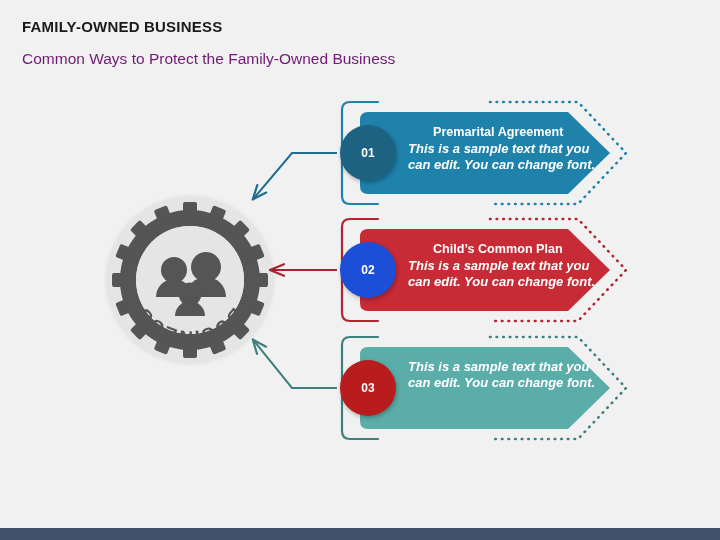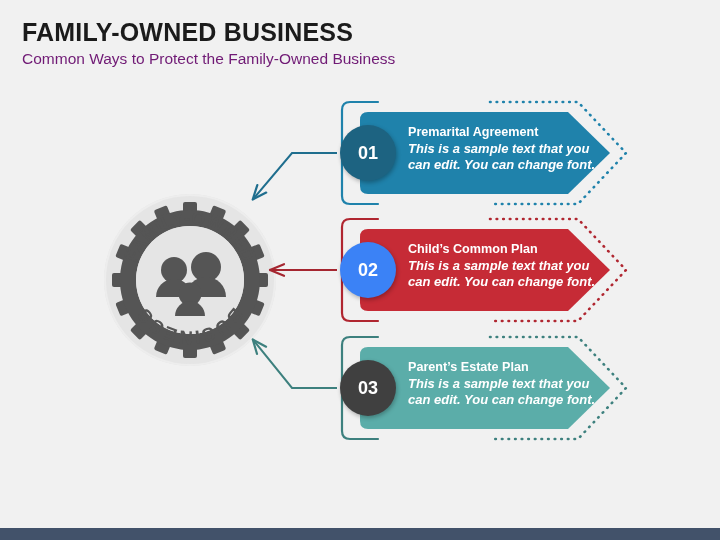--- a/index.html
+++ b/index.html
@@ -20,21 +20,21 @@
     width: 720px;
     height: 540px;
     background: #f1f1f1;
   }
 
   
   .title {
     position: absolute;
     left: 22px;
     top: 18px;
-    font-size: 25px;
+    font-size: 15px;
     font-weight: bold;
     color: #1b1b1b;
     letter-spacing: 0.2px;
     white-space: nowrap;
   }
   .subtitle {
     position: absolute;
     left: 22px;
     top: 50px;
     font-size: 15.5px;
@@ -97,41 +97,42 @@
     position: absolute;
     left: 0px;
     top: 27px;
     width: 56px;
     height: 56px;
     border-radius: 50%;
     display: flex;
     align-items: center;
     justify-content: center;
     color: #ffffff;
-    font-size: 18px;
+    font-size: 12px;
     font-weight: bold;
     box-shadow: 1px 2px 4px rgba(0,0,0,0.28);
     z-index: 4;
   }
 
   .row-text {
     position: absolute;
     left: 68px;
     top: 26px;
     width: 205px;
     z-index: 3;
     pointer-events: none;
   }
   .row-heading {
     font-size: 12.6px;
     font-weight: bold;
     color: #ffffff;
     line-height: 16px;
     margin-bottom: 1px;
     white-space: nowrap;
+    margin-left: 25px;
   }
   .row-body {
     font-size: 13px;
     font-style: italic;
     font-weight: bold;
     color: #ffffff;
     line-height: 15.5px;
   }
 
   
@@ -219,40 +220,39 @@
       <div class="row-body">This is a sample text that you can edit. You can change font.</div>
     </div>
   </div>
 
   <div class="row row-2">
     <svg class="banner" width="290" height="110" viewBox="0 0 290 110">
       <path d="M 38 4 L 10 4 Q 2 4 2 12 L 2 98 Q 2 106 10 106 L 38 106" fill="none" stroke="#b02630" stroke-width="2.2" stroke-linecap="round"></path>
       <path d="M 150 4 L 238 4 L 286 55 L 238 106 L 150 106" fill="none" stroke="#b02630" stroke-width="2.6" stroke-linecap="round" stroke-dasharray="0.6 6"></path>
       <path d="M 28 14 L 228 14 L 270 55 L 228 96 L 28 96 Q 20 96 20 88 L 20 22 Q 20 14 28 14 Z" fill="#c62b36"></path>
     </svg>
-    <div class="badge" style="background:#3b82f6;">
+    <div class="badge" style="background:#1d4ed8;">
       <span>02</span>
     </div>
     <div class="row-text">
       <div class="row-heading">Child’s Common Plan</div>
       <div class="row-body">This is a sample text that you can edit. You can change font.</div>
     </div>
   </div>
 
   <div class="row row-3">
     <svg class="banner" width="290" height="110" viewBox="0 0 290 110">
       <path d="M 38 4 L 10 4 Q 2 4 2 12 L 2 98 Q 2 106 10 106 L 38 106" fill="none" stroke="#3d807e" stroke-width="2.2" stroke-linecap="round"></path>
       <path d="M 150 4 L 238 4 L 286 55 L 238 106 L 150 106" fill="none" stroke="#3d807e" stroke-width="2.6" stroke-linecap="round" stroke-dasharray="0.6 6"></path>
       <path d="M 28 14 L 228 14 L 270 55 L 228 96 L 28 96 Q 20 96 20 88 L 20 22 Q 20 14 28 14 Z" fill="#5bada9"></path>
     </svg>
-    <div class="badge" style="background:#404040;">
+    <div class="badge" style="background:#b91c1c;">
       <span>03</span>
     </div>
     <div class="row-text">
-      <div class="row-heading">Parent’s Estate Plan</div>
       <div class="row-body">This is a sample text that you can edit. You can change font.</div>
     </div>
   </div>
 
   <svg class="connectors" width="720" height="540" viewBox="0 0 720 540">
     <defs>
       <marker id="ah1" markerWidth="9" markerHeight="9" refX="7" refY="4.5" orient="auto" markerUnits="strokeWidth">
         <path d="M 8 4.5 L 1 1.6 M 8 4.5 L 1 7.4" fill="none" stroke="#1f6e8e" stroke-width="1.1" stroke-linecap="round"></path>
       </marker>
       <marker id="ah2" markerWidth="9" markerHeight="9" refX="7" refY="4.5" orient="auto" markerUnits="strokeWidth">

